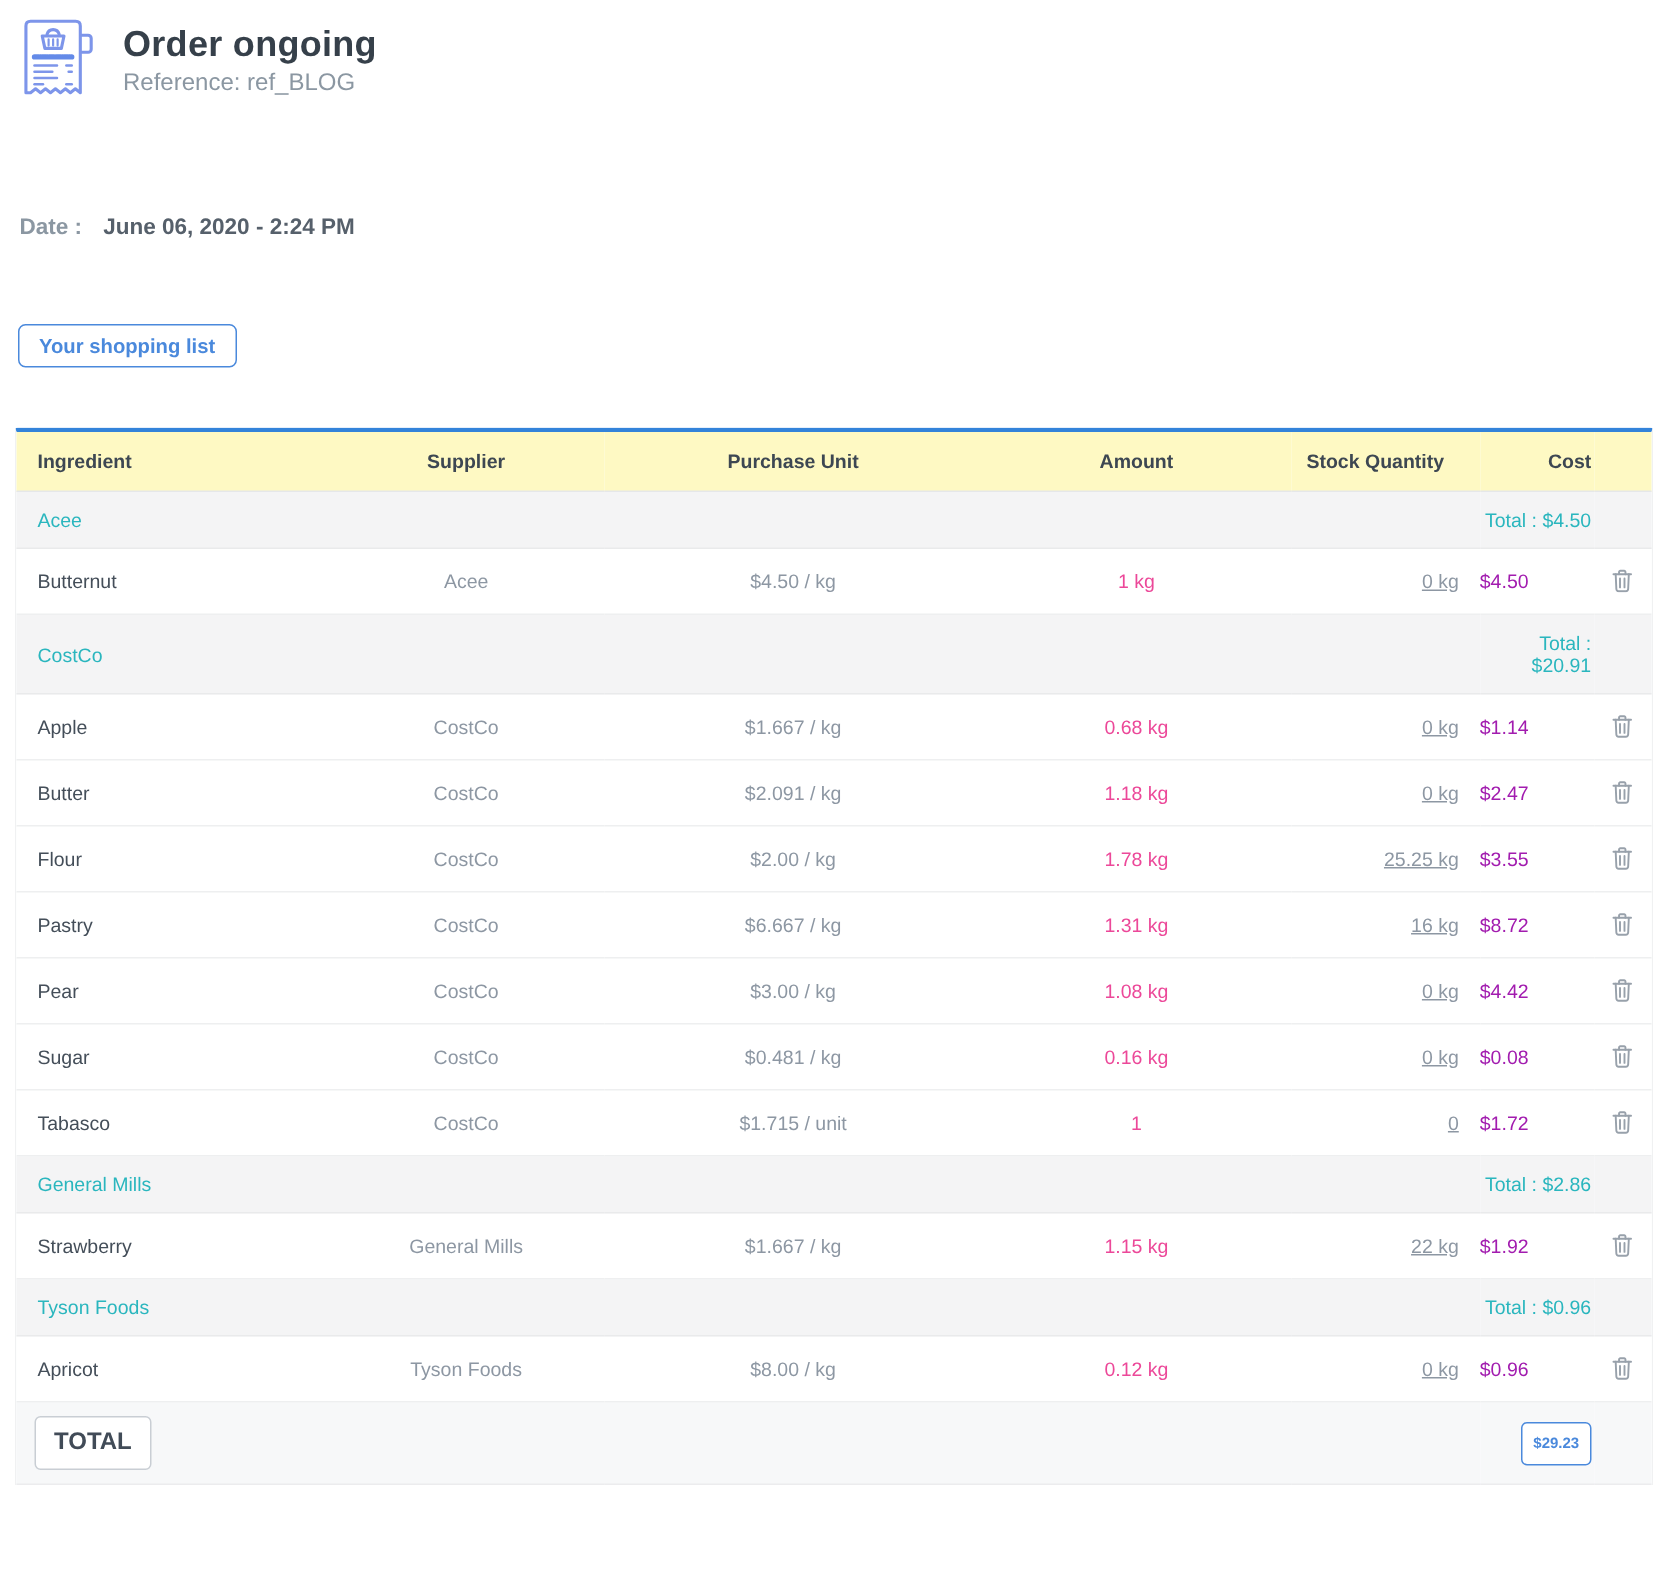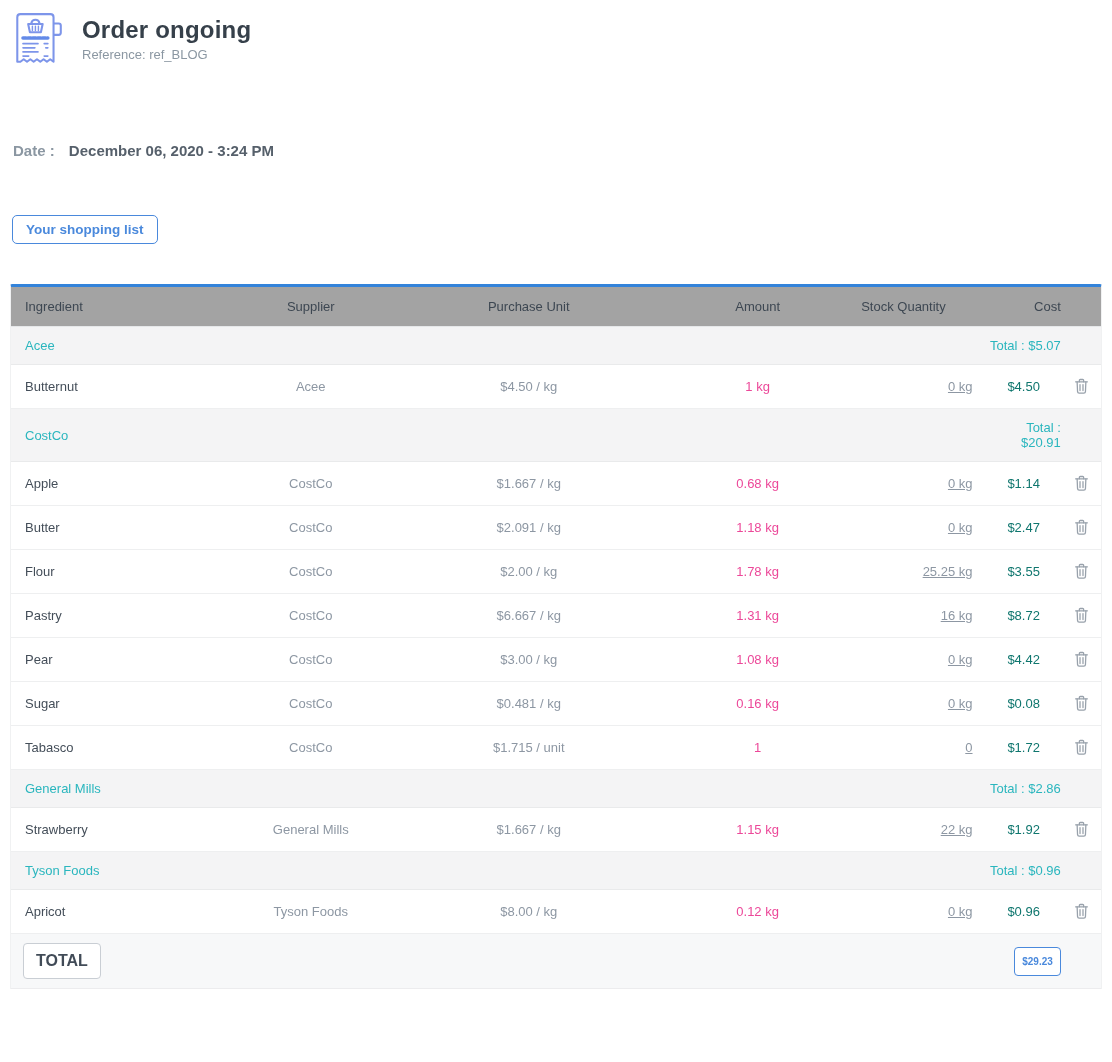--- a/index.html
+++ b/index.html
@@ -3,51 +3,51 @@
 <meta charset="utf-8">
 <style>
   * { box-sizing: border-box; }
   html,body { margin:0; padding:0; background:#fff; }
   body { font-family:"Liberation Sans", sans-serif; }
   .page { width:1112px; min-height:1062px; background:#fff; overflow:hidden; }
 
   
   .header { display:flex; gap:16px; padding:10px 0 0 10px; align-items:flex-start; }
   .page-title { font-size:24px; font-weight:700; color:#36404a; margin:6px 0 3px; letter-spacing:.2px; }
-  .reference { font-size:13px; color:#8b97a2; }
+  .reference { font-size:16px; color:#8b97a2; }
 
   
   .date-row { margin:70px 0 0 13px; font-size:15px; font-weight:700; }
   .date-label { color:#8b97a2; margin-right:10px; }
   .date-value { color:#56606b; }
 
   
   .shopping-btn { display:inline-block; margin:56px 0 0 12px; padding:6px 13px;
     font-family:inherit; font-size:13.5px; font-weight:700; color:#4a89dc;
     border:1px solid #4a89dc; border-radius:5px; background:#fff; cursor:pointer; }
 
   
   .table-wrap { margin:40px 10px 0; border-top:3px solid #3383da;
     border-left:1px solid #f0f1f2; border-right:1px solid #f0f1f2; border-radius:2px 2px 0 0; }
   table { width:100%; border-collapse:collapse; font-size:13px; table-layout:fixed; }
-  thead th { background:#a3a3a3; font-weight:400; color:#3d4752; padding:12px 0;
+  thead th { background:#fef9c3; font-weight:700; color:#3d4752; padding:12px 0;
     border-bottom:1px solid #e5e7e9; }
   .col-ingredient { text-align:left; padding-left:14px; }
   .col-supplier, .col-unit, .col-amount { text-align:center; }
-  .col-stock { text-align:left; padding-right:14px; }
+  .col-stock { text-align:center; padding-right:14px; }
   .col-cost { text-align:right; padding-right:2px; }
   tbody td { padding:11px 0; border-bottom:1px solid #eeeff0; background:#fff; }
   .group-row td { background:#f4f4f5; color:#2ab6be; border-bottom:1px solid #e9eaeb; }
   .group-name { text-align:left; padding-left:14px; }
   .group-total { text-align:right; padding-right:2px; }
   .cell-ingredient { text-align:left; padding-left:14px; color:#444e59; }
   .cell-supplier, .cell-unit { text-align:center; color:#8d97a3; }
   .cell-amount { text-align:center; color:#ec4899; cursor:pointer; }
   .cell-stock { text-align:right; padding-right:14px; color:#8d97a3;text-decoration:underline; }
-  .cell-cost { text-align:center; padding-right:2px; color:#0f766e; }
+  .cell-cost { text-align:left; padding-right:2px; color:#a21caf; }
   .cell-trash { text-align:center; }
   .trash-btn { background:none; border:none; padding:2px; cursor:pointer; line-height:0; }
   tfoot td { background:#f7f8f9; padding:9px 0; border-bottom:1px solid #ececee; }
   .total-btn { display:inline-block; margin-left:12px; border:1px solid #c9ced4; border-radius:4px;
     padding:8px 12px; font-weight:700; color:#414b57; font-size:16px; background:#fff; }
   .total-cell { text-align:right; padding-right:2px; }
   .total-value { display:inline-block; border:1px solid #4a89dc; border-radius:4px;
     padding:8px 7px; font-weight:700; color:#4a89dc; font-size:10px; background:#fff; }
 </style>
 </head>
@@ -76,21 +76,21 @@
       </svg>
     </span>
     <div>
       <div class="page-title">Order ongoing</div>
       <div class="reference">Reference: ref_BLOG</div>
     </div>
   </div>
 
   <div class="date-row">
     <span class="date-label">Date :</span>
-    <span class="date-value">December 06, 2020 - 3:24 PM</span>
+    <span class="date-value">June 06, 2020 - 2:24 PM</span>
   </div>
 
   <div>
     <button class="shopping-btn">Your shopping list</button>
   </div>
 
   <div class="table-wrap">
     <table>
       <colgroup>
         <col style="width:19%">
@@ -108,21 +108,21 @@
           <th class="col-unit">Purchase Unit</th>
           <th class="col-amount">Amount</th>
           <th class="col-stock">Stock Quantity</th>
           <th class="col-cost">Cost</th>
           <th></th>
         </tr>
       </thead>
       <tbody id="table-body">
   <tr class="group-row">
     <td colspan="5" class="group-name">Acee</td>
-    <td class="group-total">Total : $5.07</td>
+    <td class="group-total">Total : $4.50</td>
     <td></td>
   </tr>
 
   <tr class="data-row">
     <td class="cell-ingredient">Butternut</td>
     <td class="cell-supplier">Acee</td>
     <td class="cell-unit">$4.50 / kg</td>
     <td class="cell-amount">1 kg</td>
     <td class="cell-stock">0 kg</td>
     <td class="cell-cost">$4.50</td>

